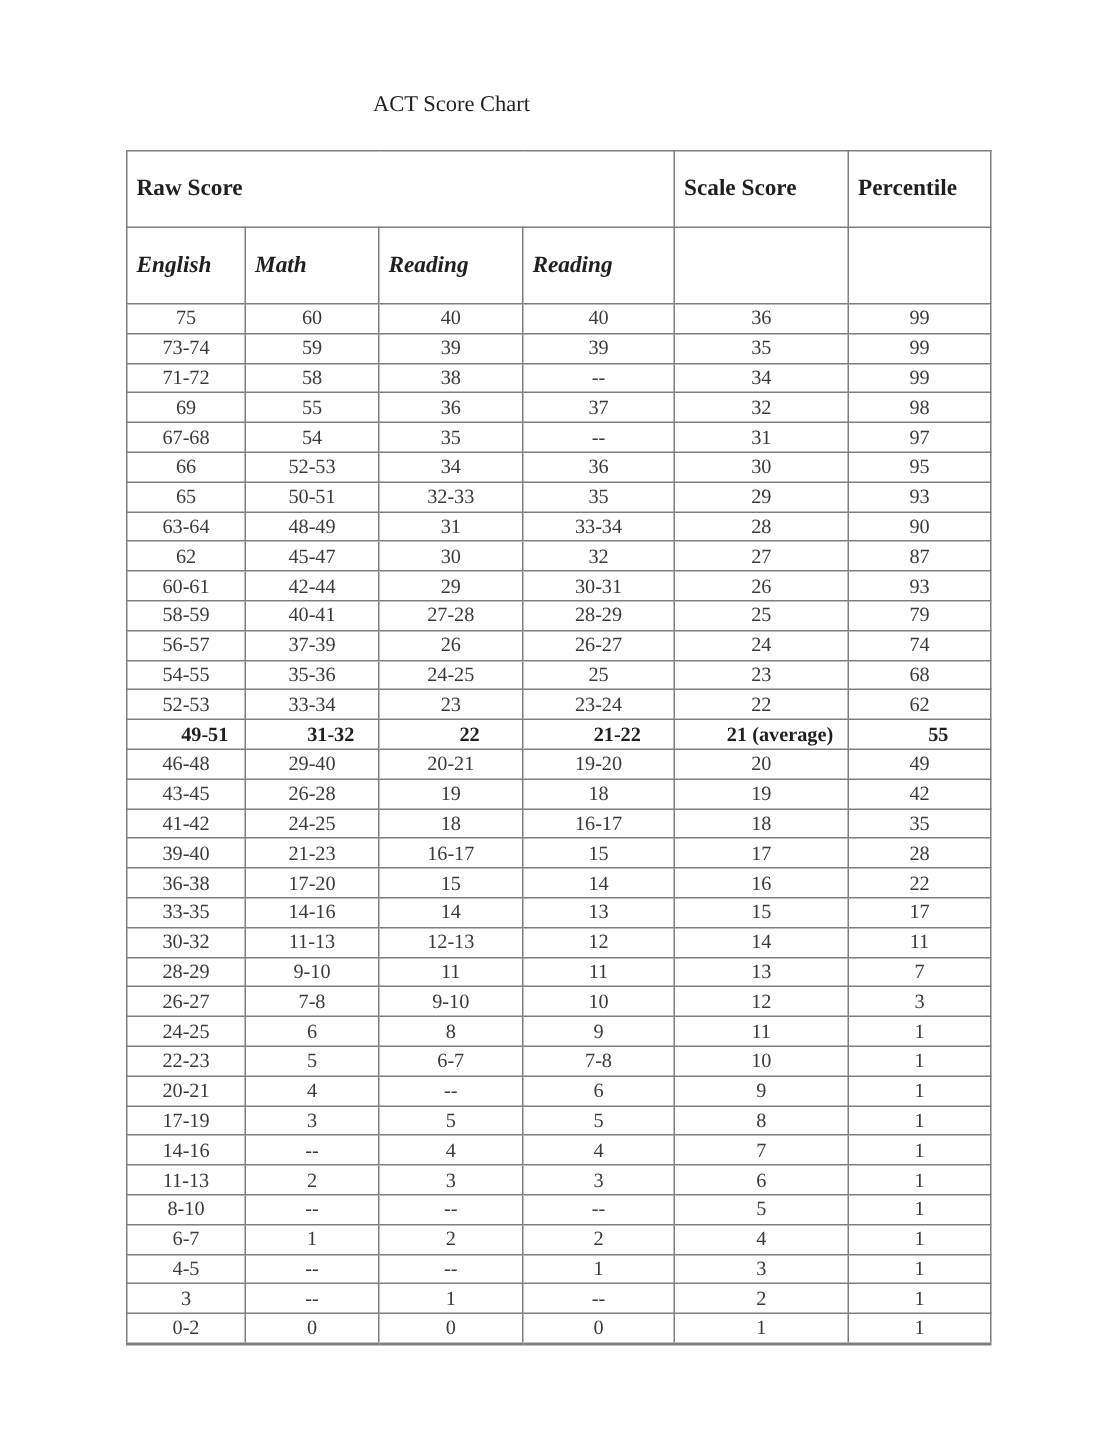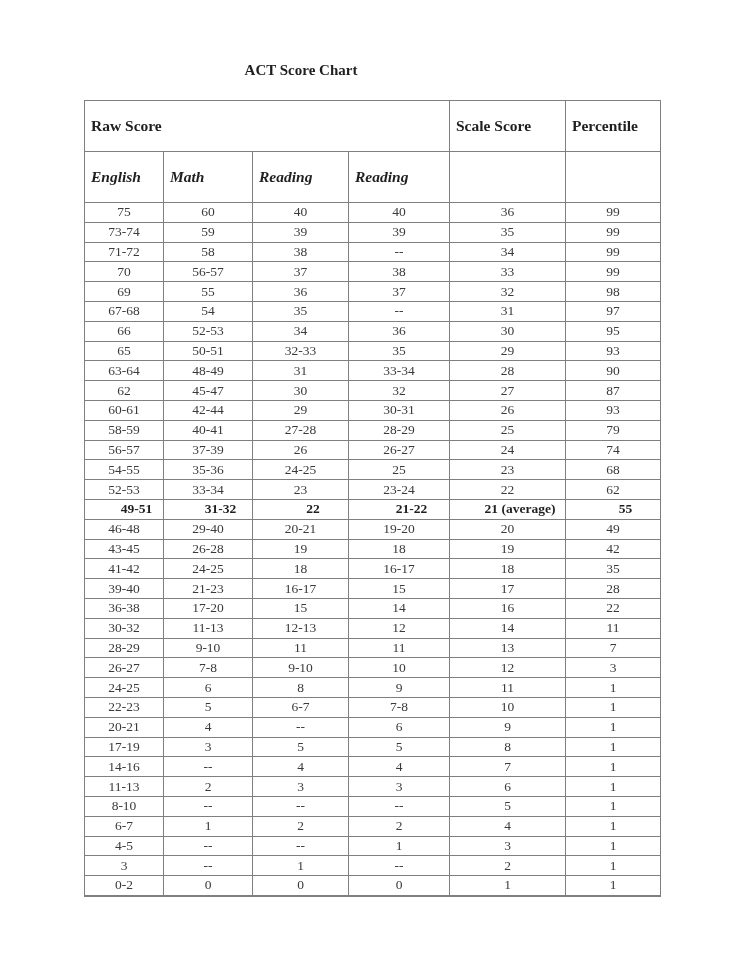--- a/index.html
+++ b/index.html
@@ -13,21 +13,21 @@
     position: relative;
     font-family: "Liberation Serif", serif;
     color: var(--text-color, #3a3a3a);
   }
   .page-title {
     position: absolute;
     top: 62px;
     left: 0;
     width: 602px;
     text-align: center;
-    font-weight: bold;
+    font-weight: normal;
     font-size: 15px;
     color: var(--heading-color, #1f1f1f);
   }
   table.score-table {
     position: absolute;
     top: 100px;
     left: 84px;
     width: 576px;
     border-collapse: collapse;
     table-layout: fixed;
@@ -114,28 +114,20 @@
       </tr>
       <tr>
         <td>71-72</td>
         <td>58</td>
         <td>38</td>
         <td>--</td>
         <td>34</td>
         <td>99</td>
       </tr>
       <tr>
-        <td>70</td>
-        <td>56-57</td>
-        <td>37</td>
-        <td>38</td>
-        <td>33</td>
-        <td>99</td>
-      </tr>
-      <tr>
         <td>69</td>
         <td>55</td>
         <td>36</td>
         <td>37</td>
         <td>32</td>
         <td>98</td>
       </tr>
       <tr>
         <td>67-68</td>
         <td>54</td>
@@ -258,20 +250,28 @@
       </tr>
       <tr>
         <td>36-38</td>
         <td>17-20</td>
         <td>15</td>
         <td>14</td>
         <td>16</td>
         <td>22</td>
       </tr>
       <tr>
+        <td>33-35</td>
+        <td>14-16</td>
+        <td>14</td>
+        <td>13</td>
+        <td>15</td>
+        <td>17</td>
+      </tr>
+      <tr>
         <td>30-32</td>
         <td>11-13</td>
         <td>12-13</td>
         <td>12</td>
         <td>14</td>
         <td>11</td>
       </tr>
       <tr>
         <td>28-29</td>
         <td>9-10</td>

